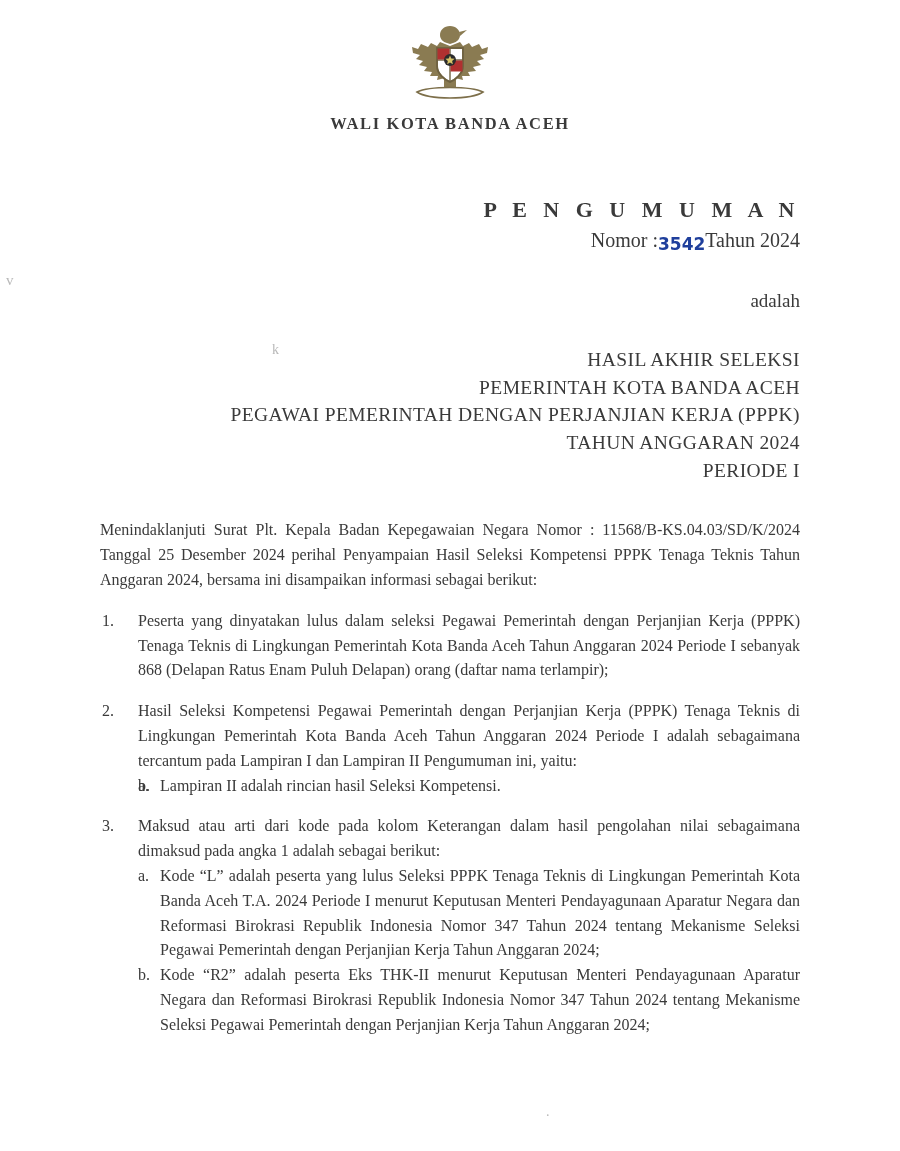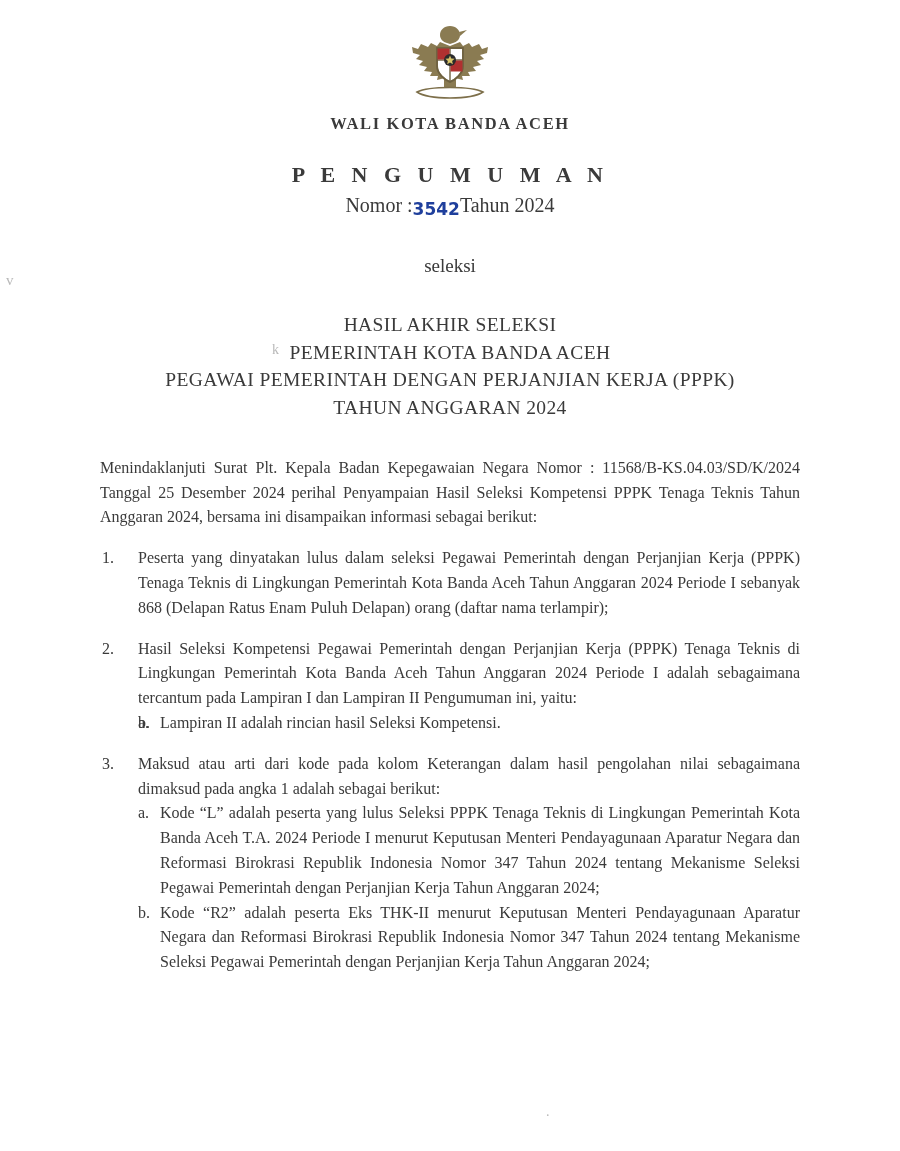--- a/index.html
+++ b/index.html
@@ -42,22 +42,22 @@
     font-family: "Liberation Serif", serif;
     font-weight: bold;
     font-size: 16.5px;
     letter-spacing: 1.6px;
     color: #3a3a3a;
     margin-top: 6px;
   }
 
   
   .title-block {
-    margin-top: 28px;
-    text-align: center;
+    margin-top: 63px;
+    text-align: right;
   }
   .t-pengumuman {
     font-weight: bold;
     font-size: 22px;
     letter-spacing: 5.5px;
     color: #3a3a3a;
   }
   .t-nomor {
     font-size: 20px;
     margin-top: 6px;
@@ -180,26 +180,27 @@
     </span>
   </div>
 
   <div class="org-name">WALI KOTA BANDA ACEH</div>
 
   <div class="title-block">
     <div class="t-pengumuman">P E N G U M U M A N</div>
     <div class="t-nomor">
       <span>Nomor :</span><span class="handwritten">3542</span><span>Tahun 2024</span>
     </div>
-    <div class="t-tentang">seleksi</div>
+    <div class="t-tentang">adalah</div>
     <div class="t-subject">
       <div>HASIL AKHIR SELEKSI</div>
       <div>PEMERINTAH KOTA BANDA ACEH</div>
       <div>PEGAWAI PEMERINTAH DENGAN PERJANJIAN KERJA (PPPK)</div>
       <div>TAHUN ANGGARAN 2024</div>
+      <div>PERIODE I</div>
     </div>
   </div>
 
   <div class="body-wrap">
 
     <p class="para">Menindaklanjuti Surat Plt. Kepala Badan Kepegawaian Negara Nomor : 11568/B-KS.04.03/SD/K/2024 Tanggal 25 Desember 2024 perihal Penyampaian Hasil Seleksi Kompetensi PPPK Tenaga Teknis Tahun Anggaran 2024, bersama ini disampaikan informasi sebagai berikut:</p>
 
     <ol class="numbered">
 
       <li>

